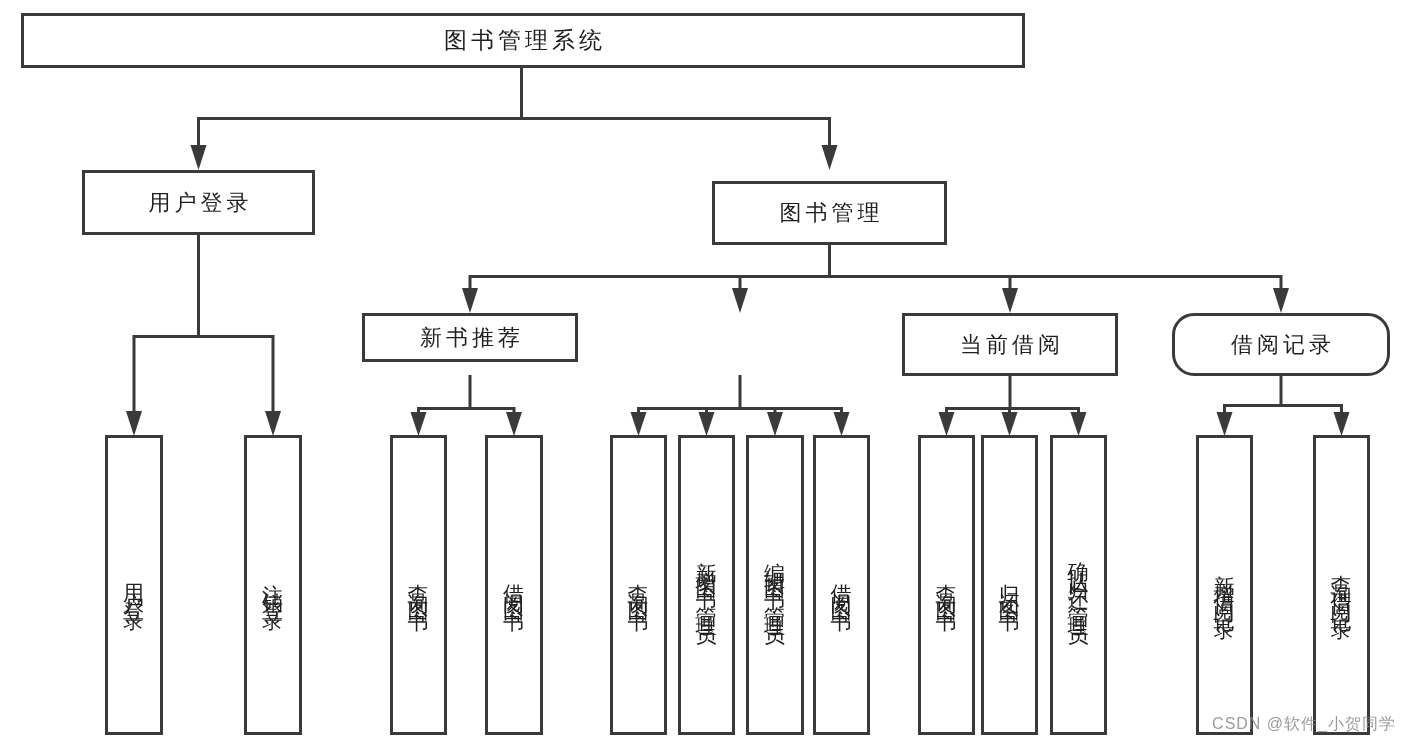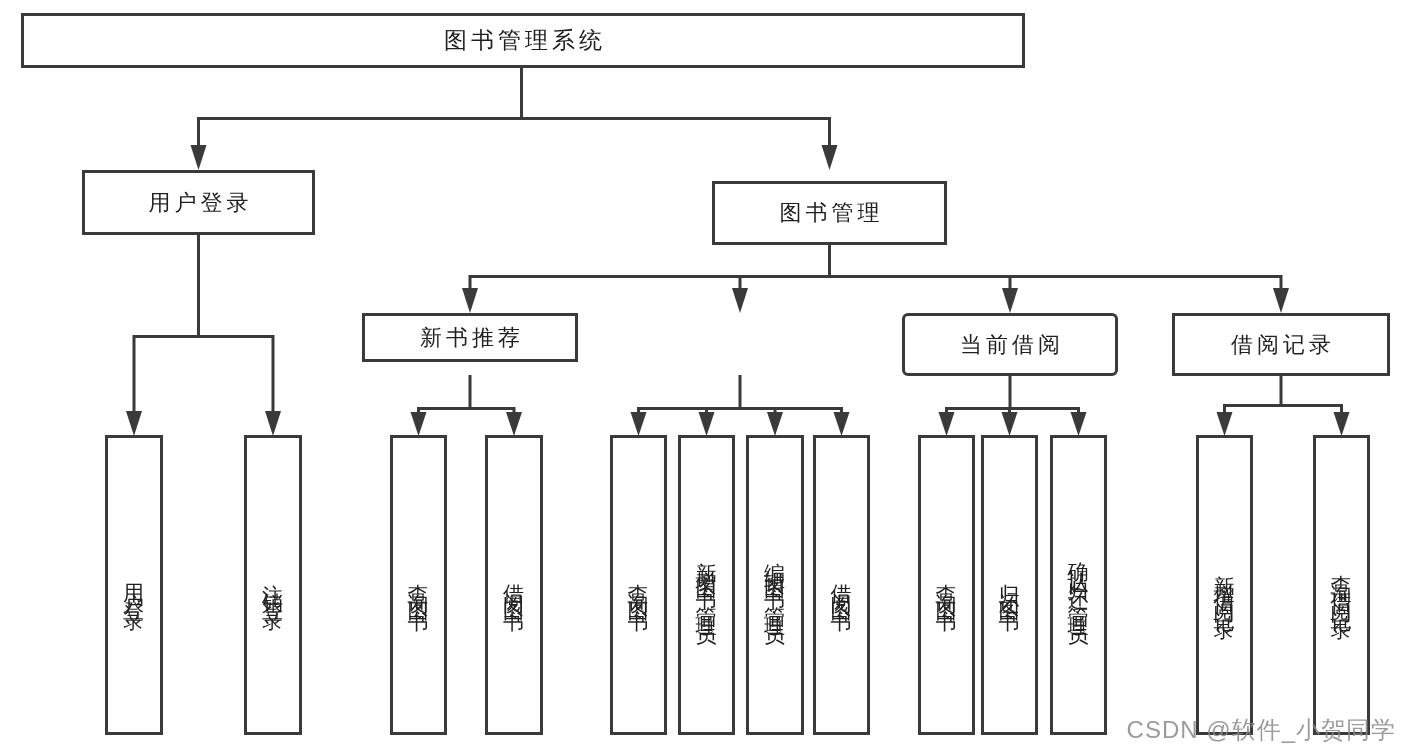--- a/index.html
+++ b/index.html
@@ -24,38 +24,38 @@
     font-size:21px;letter-spacing:9px;line-height:1;white-space:nowrap;
   }
   
   #b-root{left:21px;top:13px;width:1004px;height:55px;font-size:23px;}
   
   #b-login{left:82px;top:170px;width:233px;height:65px;}
   #b-mgmt{left:712px;top:170px;width:235px;height:64px;margin-top:11px;}
   
   #b-newbook{left:362px;top:313px;width:216px;height:49px;}
   #b-borrow{left:632px;top:313px;width:216px;height:63px;}
-  #b-current{left:902px;top:313px;width:216px;height:63px;border-radius:6px;}
-  #b-records{left:1172px;top:313px;width:218px;height:63px;}
+  #b-current{left:902px;top:313px;width:216px;height:63px;}
+  #b-records{left:1172px;top:313px;width:218px;height:63px;border-radius:22px;}
   
   #l1{left:105px;width:58px;}
   #l2{left:244px;width:58px;}
   #l3{left:390px;width:57px;}
   #l4{left:485px;width:58px;}
   #l5{left:610px;width:57px;}
   #l6{left:678px;width:57px;}
   #l7{left:746px;width:58px;}
   #l8{left:813px;width:57px;}
   #l9{left:918px;width:57px;}
   #l10{left:981px;width:57px;}
   #l11{left:1050px;width:57px;}
   #l12{left:1196px;width:57px;}
   #l13{left:1313px;width:57px;}
   #watermark{
-    position:absolute;right:9px;top:714px;font-size:24px;letter-spacing:1px;
+    position:absolute;right:9px;top:714px;font-size:16px;letter-spacing:1px;
     color:rgba(138,138,138,0.85);white-space:nowrap;z-index:5;
   }
 </style>
 </head>
 <body>
 
 <div id="stage">
 
   <svg id="wires" width="1405" height="747" viewBox="0 0 1405 747">
     <g stroke="#3a3a3a" stroke-width="3" fill="none">

